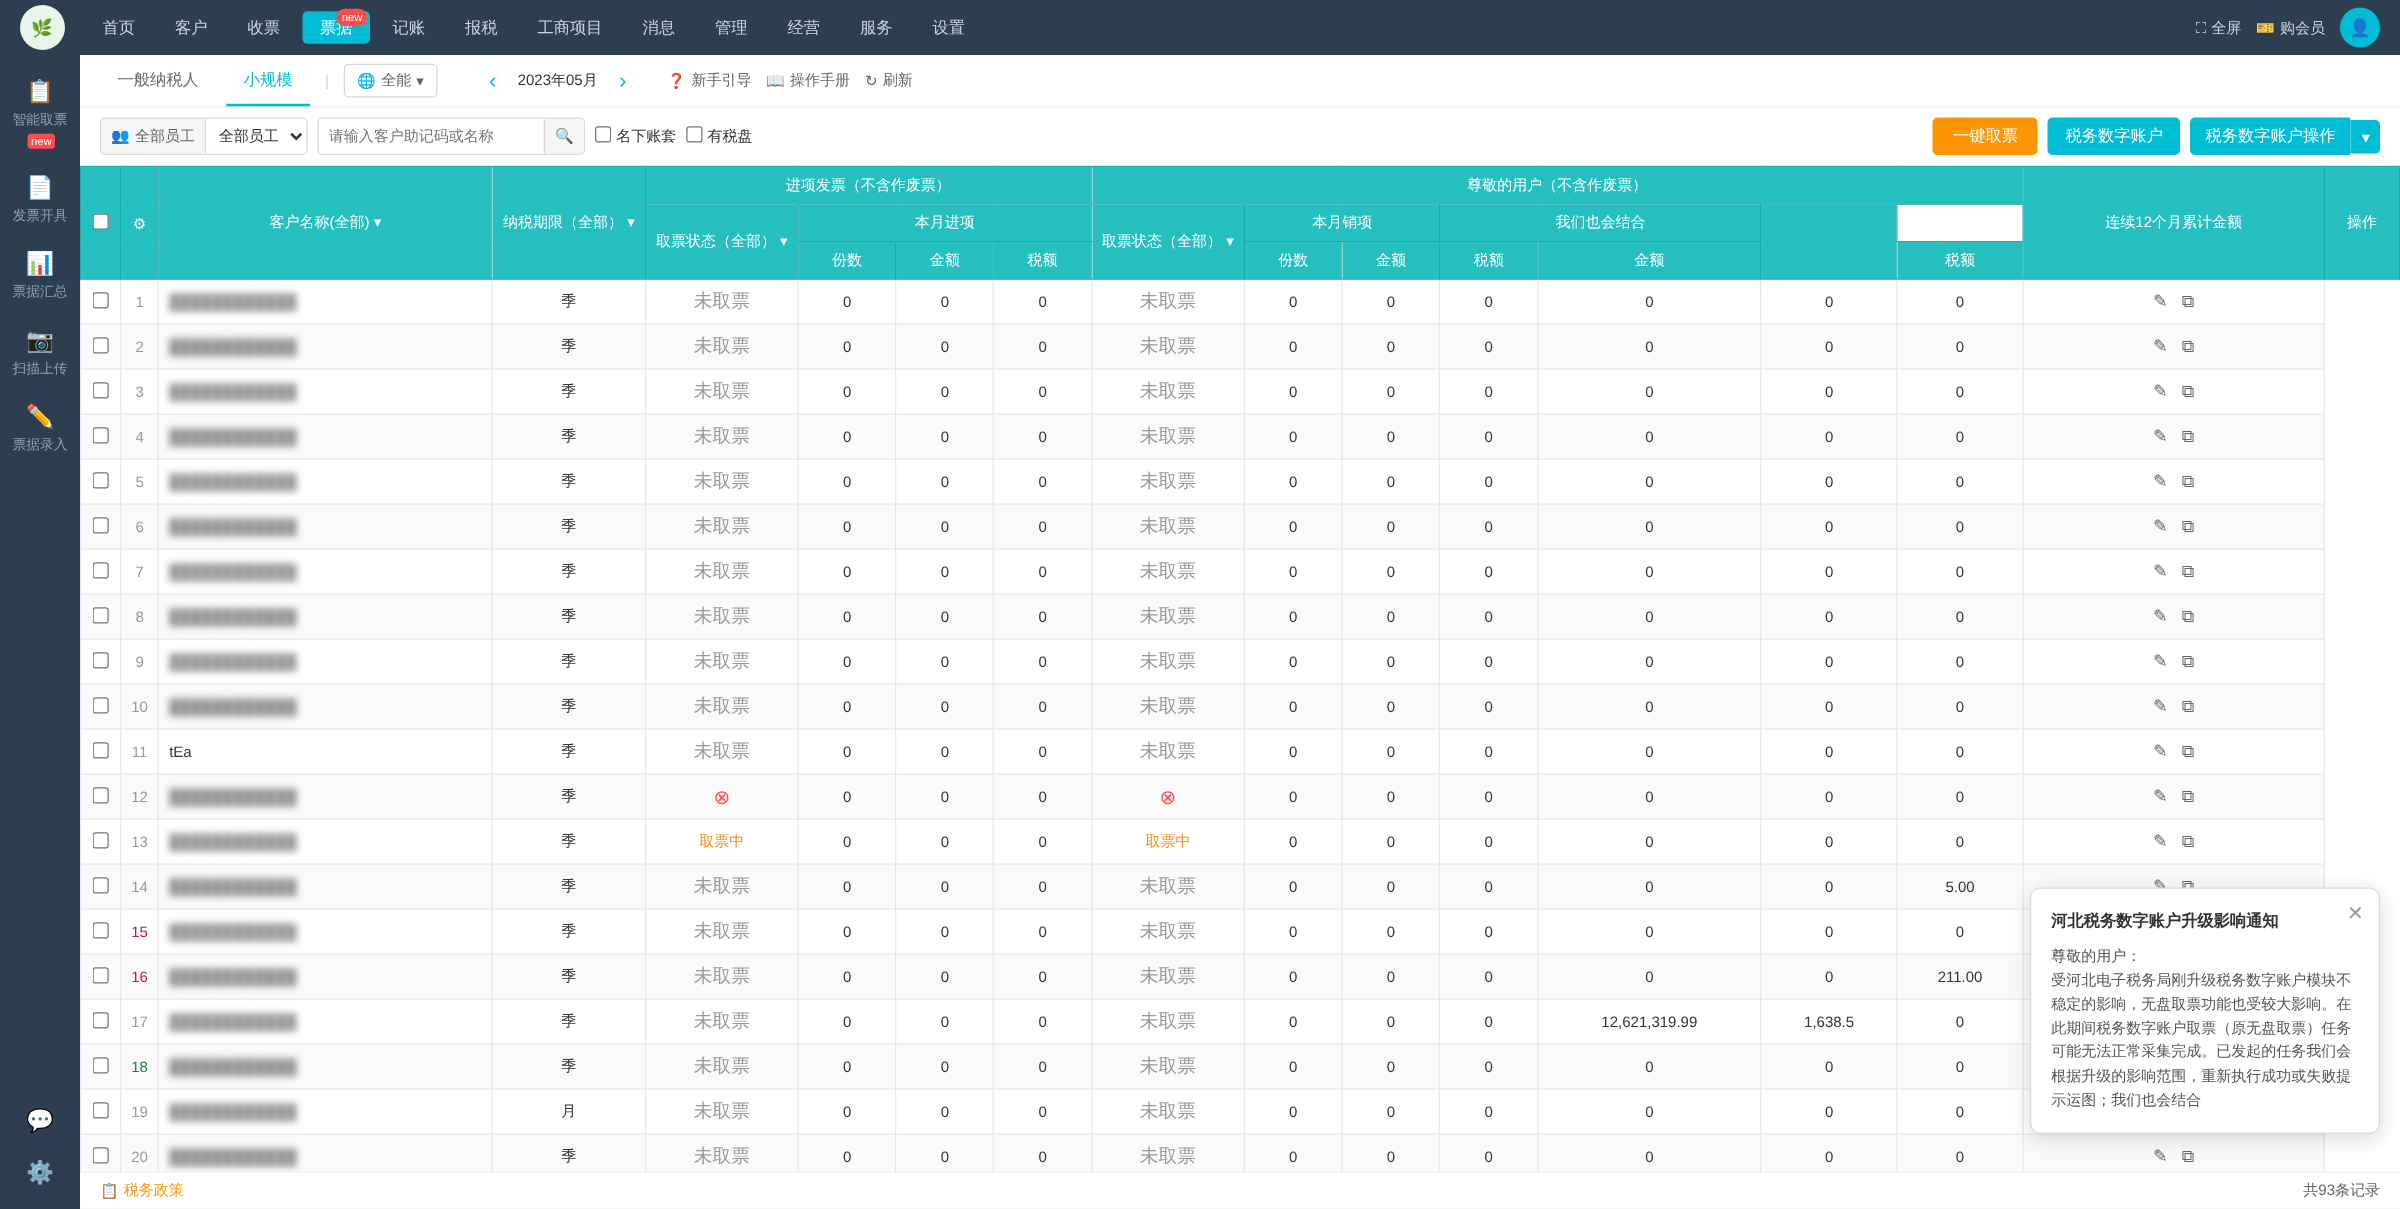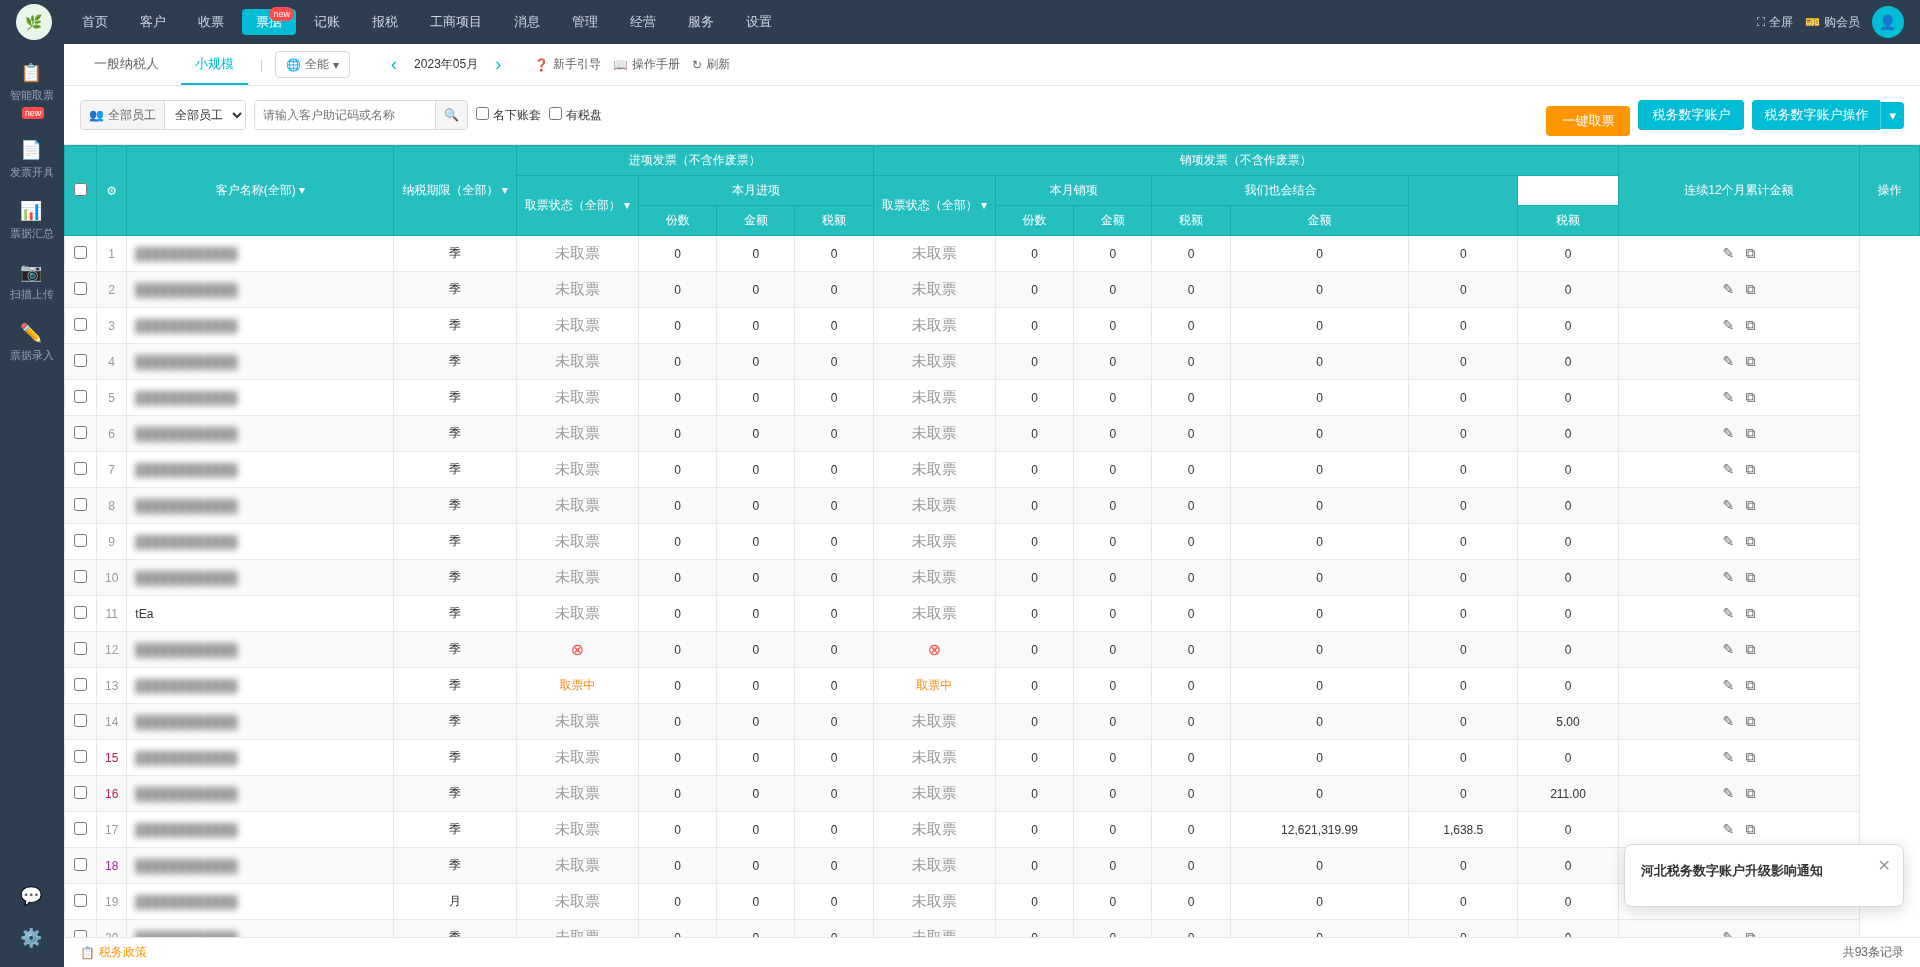--- a/index.html
+++ b/index.html
@@ -49,21 +49,21 @@
     .toolbar { background: #fff; padding: 8px 16px; display: flex; align-items: center; gap: 8px; border-bottom: 1px solid #e8e8e8; }
     .toolbar-select { display: flex; align-items: center; border: 1px solid #d9d9d9; border-radius: 4px; overflow: hidden; height: 30px; }
     .toolbar-select-label { padding: 0 8px; background: #f5f5f5; color: #666; border-right: 1px solid #d9d9d9; height: 100%; display: flex; align-items: center; font-size: 12px; }
     .toolbar-select select { border: none; outline: none; height: 100%; padding: 0 6px; font-size: 12px; color: #333; background: #fff; }
     .toolbar-search { display: flex; align-items: center; border: 1px solid #d9d9d9; border-radius: 4px; height: 30px; overflow: hidden; }
     .toolbar-search input { border: none; outline: none; padding: 0 8px; font-size: 12px; width: 180px; height: 100%; }
     .toolbar-search-btn { background: #f5f5f5; border-left: 1px solid #d9d9d9; height: 100%; padding: 0 8px; cursor: pointer; display: flex; align-items: center; color: #666; }
     .toolbar-checkbox { display: flex; align-items: flex-start; gap: 4px; font-size: 12px; color: #333; cursor: pointer; }
     .toolbar-checkbox input { cursor: pointer; }
     .toolbar-spacer { flex: 1; }
-    .btn-primary { background: #ff9500; color: #fff; border: none; border-radius: 4px; padding: 6px 16px; font-size: 13px; cursor: pointer; white-space: nowrap; margin-top: 12px; }
+    .btn-primary { background: #ff9500; color: #fff; border: none; border-radius: 4px; padding: 6px 16px; font-size: 13px; cursor: pointer; white-space: nowrap; }
     .btn-secondary { background: #00bcd4; color: #fff; border: none; border-radius: 4px; padding: 6px 14px; font-size: 13px; cursor: pointer; white-space: nowrap; }
     .btn-with-arrow { display: flex; align-items: center; }
     .btn-arrow { background: #00bcd4; color: #fff; border: none; border-left: 1px solid rgba(255,255,255,0.3); padding: 6px 8px; font-size: 13px; cursor: pointer; border-radius: 0 4px 4px 0; }
     .btn-secondary-main { background: #00bcd4; color: #fff; border: none; padding: 6px 12px; font-size: 13px; cursor: pointer; border-radius: 4px 0 0 4px; white-space: nowrap; }
 
     
     .table-container { flex: 1; overflow: auto; background: #fff; }
     table { width: 100%; border-collapse: collapse; font-size: 12px; }
     thead tr { background: #26bfbf; color: #fff; }
     thead th { padding: 6px 8px; text-align: center; border: 1px solid #1da8a8; font-weight: 500; white-space: nowrap; position: sticky; top: 0; background: #26bfbf; z-index: 10; }
@@ -234,21 +234,21 @@
     <table>
       <thead>
         <tr>
           <th rowspan="3" style="width:32px;">
             <input type="checkbox" style="">
           </th>
           <th rowspan="3" style="width:30px;">⚙</th>
           <th rowspan="3" style="min-width:140px;">客户名称(全部) ▾</th>
           <th rowspan="3" style="width:80px;">纳税期限（全部） ▾</th>
           <th colspan="4">进项发票（不含作废票）</th>
-          <th colspan="7">销项发票（不含作废票）</th>
+          <th colspan="7">尊敬的用户（不含作废票）</th>
           <th rowspan="3" style="min-width:80px;">连续12个月累计金额</th>
           <th rowspan="3" style="width:60px;">操作</th>
         </tr>
         <tr>
           <th rowspan="2" style="width:80px;">取票状态（全部） ▾</th>
           <th colspan="3">本月进项</th>
           <th rowspan="2" style="width:80px;">取票状态（全部） ▾</th>
           <th colspan="2">本月销项</th>
           <th colspan="2">我们也会结合</th>
           <th rowspan="2"></th>
@@ -617,21 +617,21 @@
       <td>12,621,319.99</td>
       <td>1,638.5</td>
       <td>0</td>
       <td>
         <button class="action-btn">✎</button>
         <button class="action-btn">⧉</button>
       </td>
     </tr>
           <tr>
       <td><input type="checkbox" style=""></td>
-      <td style="color:#a21caf;">18</td>
+      <td style="color:#15803d;">18</td>
       <td class="blurred" style="text-align:left;">████████████</td>
       <td>季</td>
       <td><span class="status-badge">未取票</span></td>
       <td>0</td>
       <td>0</td>
       <td>0</td>
       <td><span class="status-badge">未取票</span></td>
       <td>0</td>
       <td>0</td>
       <td>0</td>
@@ -694,13 +694,17 @@
       <span>📋</span>
       <span>税务政策</span>
     </div>
     <span>共93条记录</span>
   </div>
 </div>
 
 <div class="notification-popup">
   <div class="notification-close">✕</div>
   <div class="notification-header">河北税务数字账户升级影响通知</div>
+  <div class="notification-body">
+    <div>尊敬的用户：</div>
+    <div>受河北电子税务局刚升级税务数字账户模块不稳定的影响，无盘取票功能也受较大影响。在此期间税务数字账户取票（原无盘取票）任务可能无法正常采集完成。已发起的任务我们会根据升级的影响范围，重新执行成功或失败提示运图；我们也会结合</div>
+  </div>
 </div>
 
 </body></html>

